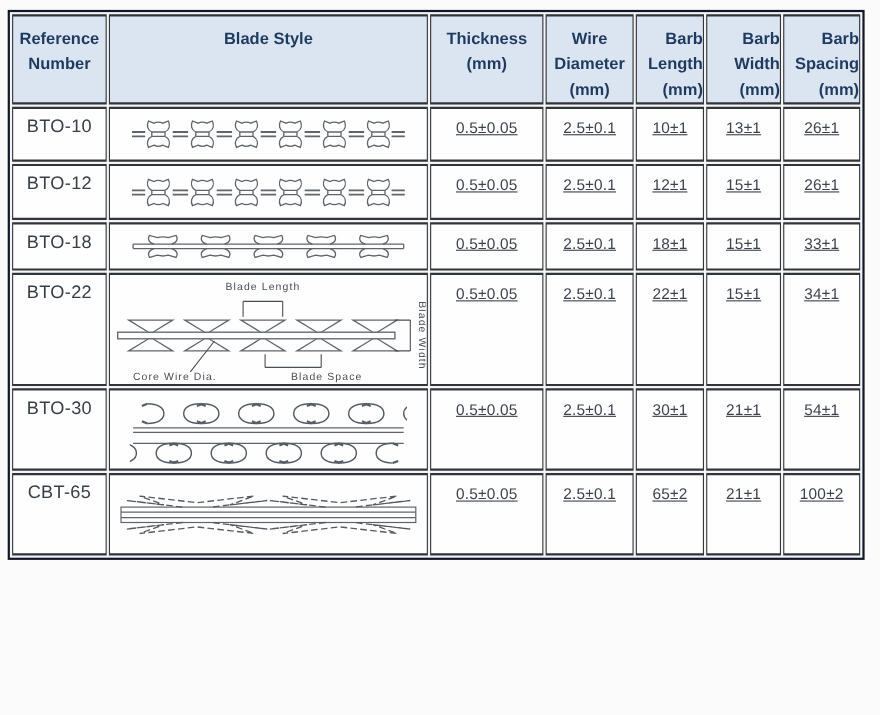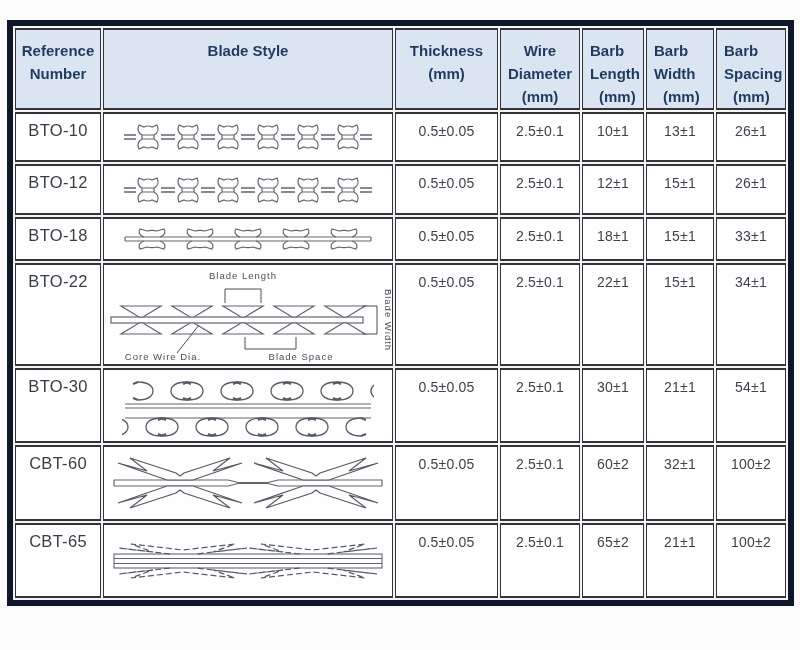--- a/index.html
+++ b/index.html
@@ -7,47 +7,46 @@
     width:800px;height:650px;
     background:#fbfbfc;
     font-family:"Liberation Sans","DejaVu Sans",sans-serif;
     position:relative;overflow:hidden;
   }
   table.spec{
     position:absolute;left:7px;top:9px;
     border-collapse:separate;border-spacing:2px;
     table-layout:fixed;width:777px;
     background:#f4f4f5;
-    border:6px solid #0f172a;
-    margin-top:11px;
+    border:2px solid #0f172a;
   }
   th,td{
     border:solid #313438;border-width:2px 1px;
     background:#fefefe;
     vertical-align:top;
     text-align:center;
     padding:0;
     overflow:hidden;
   }
   th{
     background:#dbe5f1;
     color:#1f3a5f;
     font-size:15px;font-weight:bold;
     line-height:23px;
     padding-top:9px;
   }
-  th.left{text-align:left;padding-left:7px;}
+  th.left{text-align:right;padding-left:7px;}
   th .mm-line{padding-left:9px;}
   td.ref{
     font-size:16.5px;color:#383e47;
     padding-top:7px;letter-spacing:.3px;
   }
   td.val{
     font-size:14px;color:#3d434c;
-    padding-top:9px;letter-spacing:.2px;
+    padding-top:9px;letter-spacing:.2px;text-decoration:underline;
   }
   td.blade{vertical-align:middle;}
   td.blade svg{display:block;margin:0 auto;}
   .diag-label{
     font-size:9.5px;fill:#4a4e55;
     font-family:"Liberation Sans","DejaVu Sans",sans-serif;
     letter-spacing:1px;
   }
 </style>
 </head>
@@ -242,43 +241,20 @@
         </g>
       </svg>
     </td>
     <td class="val">0.5±0.05</td>
     <td class="val">2.5±0.1</td>
     <td class="val">30±1</td>
     <td class="val">21±1</td>
     <td class="val">54±1</td>
   </tr>
 
-  <tr style="height:76px">
-    <td class="ref">CBT-60</td>
-    <td class="blade">
-      <svg width="280" height="64" viewBox="0 0 280 64">
-        <g stroke="#60656d" stroke-width="1.2" fill="none">
-          <path d="M6,29 L120,29 L130,31.5 L160,31.5 L170,29 L274,29"></path>
-          <path d="M6,35 L120,35 L130,32.5 L160,32.5 L170,35 L274,35"></path>
-          <path d="M6,29 L6,35 M274,29 L274,35"></path>
-        </g>
-        <g stroke="#565b63" stroke-width="1.2" fill="#fdfdfd">
-          <path d="M59,29 L10,12 L39,20 L22,7 L68,22 L72,25 L76,22 L122,7 L105,20 L134,12 L85,29 Z"></path>
-          <path d="M59,35 L10,52 L39,44 L22,57 L68,42 L72,39 L76,42 L122,57 L105,44 L134,52 L85,35 Z"></path>
-          <path d="M195,29 L146,12 L175,20 L158,7 L204,22 L208,25 L212,22 L258,7 L241,20 L270,12 L221,29 Z"></path>
-          <path d="M195,35 L146,52 L175,44 L158,57 L204,42 L208,39 L212,42 L258,57 L241,44 L270,52 L221,35 Z"></path>
-        </g>
-      </svg>
-    </td>
-    <td class="val">0.5±0.05</td>
-    <td class="val">2.5±0.1</td>
-    <td class="val">60±2</td>
-    <td class="val">32±1</td>
-    <td class="val">100±2</td>
-  </tr>
 
   <tr style="height:75px">
     <td class="ref">CBT-65</td>
     <td class="blade">
       <svg width="280" height="52" viewBox="0 0 280 52">
         <g stroke="#60656d" stroke-width="1.1" fill="none">
           <rect x="6" y="19" width="268" height="14"></rect>
           <path d="M6,23.5 L274,23.5 M6,28.5 L274,28.5"></path>
         </g>
         <g stroke="#565b63" stroke-width="1.2" fill="none" stroke-dasharray="6 3">

